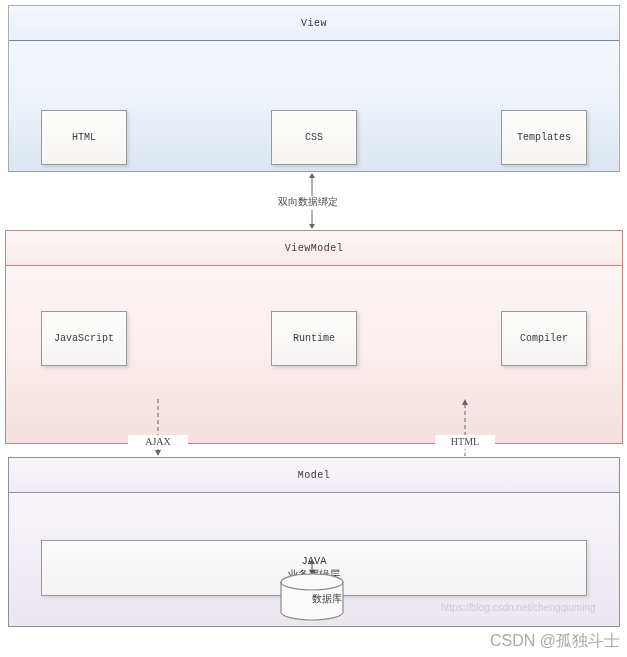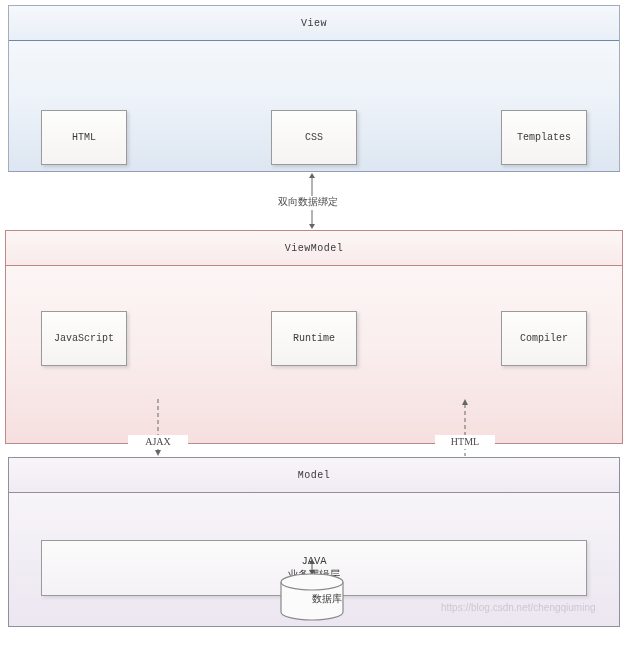--- a/index.html
+++ b/index.html
@@ -155,14 +155,15 @@
     <polygon points="2,11 8,11 5,16" fill="#555"></polygon>
   </svg>
 
   <svg id="db-wrap" width="68" height="52">
     <path d="M 3,11 L 3,41 A 31,8 0 0 0 65,41 L 65,11" fill="#fcfbfc" stroke="#8a8a8a" stroke-width="1.2"></path>
     <ellipse cx="34" cy="11" rx="31" ry="8" fill="#fcfbfc" stroke="#8a8a8a" stroke-width="1.2"></ellipse>
   </svg>
   <div id="db-label">数据库</div>
 
   <div id="wm-url">https://blog.csdn.net/chengqiuming</div>
+  <div id="wm-csdn">CSDN @孤独斗士</div>
 
 </div>
 
 </body></html>

